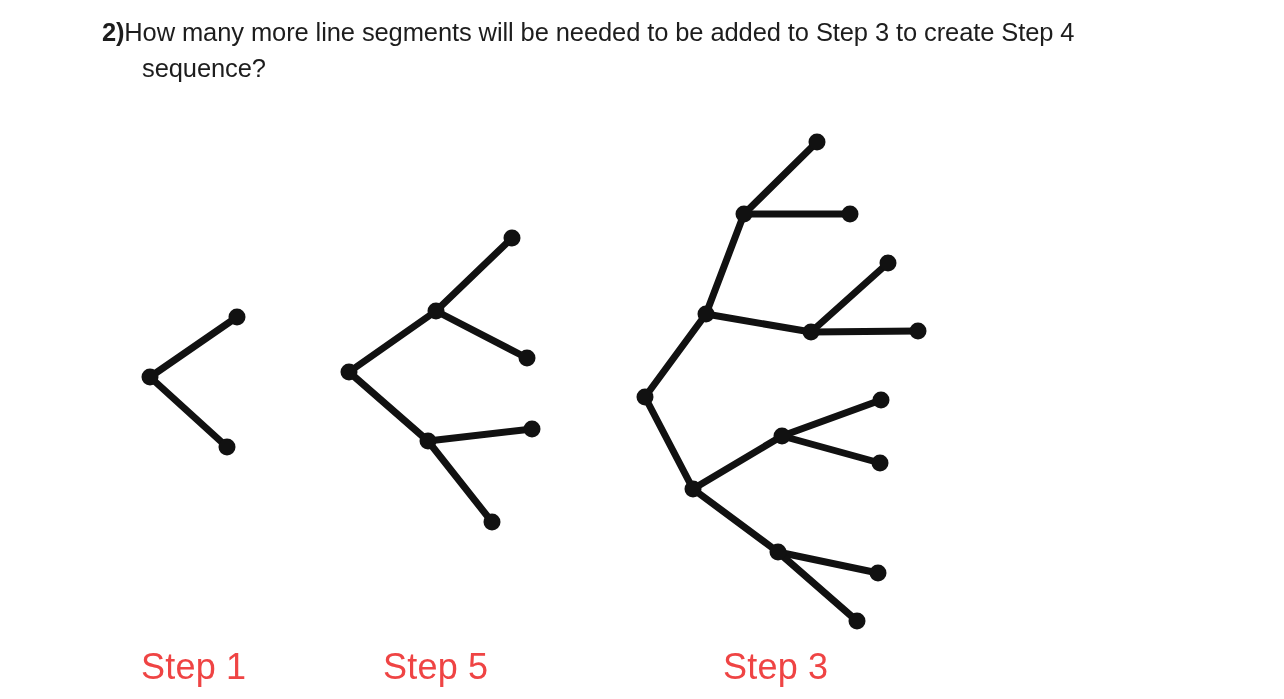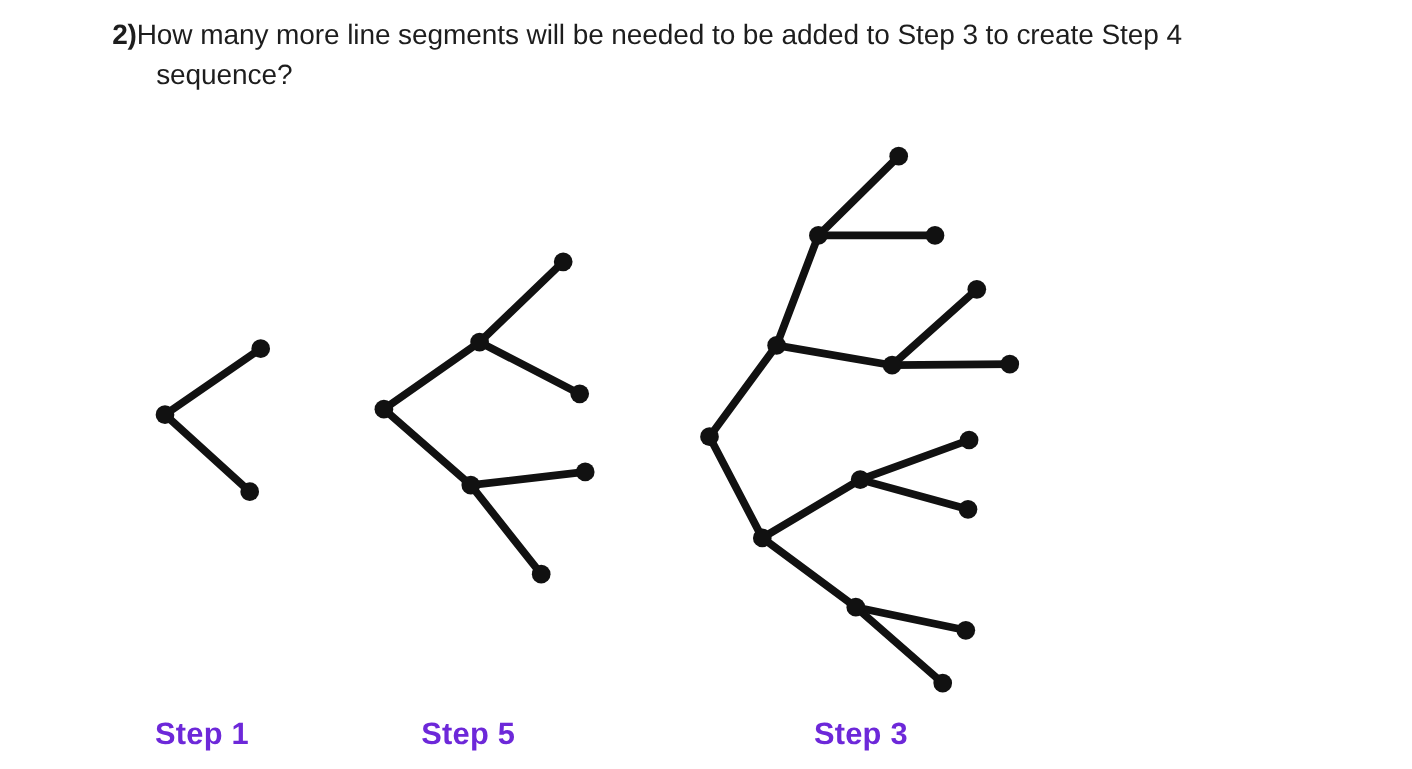--- a/index.html
+++ b/index.html
@@ -59,30 +59,30 @@
     left: 0;
     top: 0;
     width: 1284px;
     height: 560px;
     overflow: visible;
   }
 
   
   .caption {
     position: absolute;
-    font-size: 28px;
+    font-size: 36px;
     line-height: 44px;
-    color: #6d28d9;
-    font-weight: bold;
+    color: #ef4444;
+    font-weight: normal;
     letter-spacing: 0.2px;
     white-space: nowrap;
   }
   #caption-1 { left: 141px; top: 645px; }
   #caption-2 { left: 383px; top: 645px; }
-  #caption-3 { left: 723px; top: 645px; margin-left: 17px; }
+  #caption-3 { left: 723px; top: 645px; }
 </style>
 </head>
 <body>
 
 <div id="page">
 
   <div class="question-block">
     <div class="question-line">
       <span class="q-number">2)</span><span class="q-text">How many more line segments will be needed to be added to Step 3 to create Step 4</span>
     </div>

